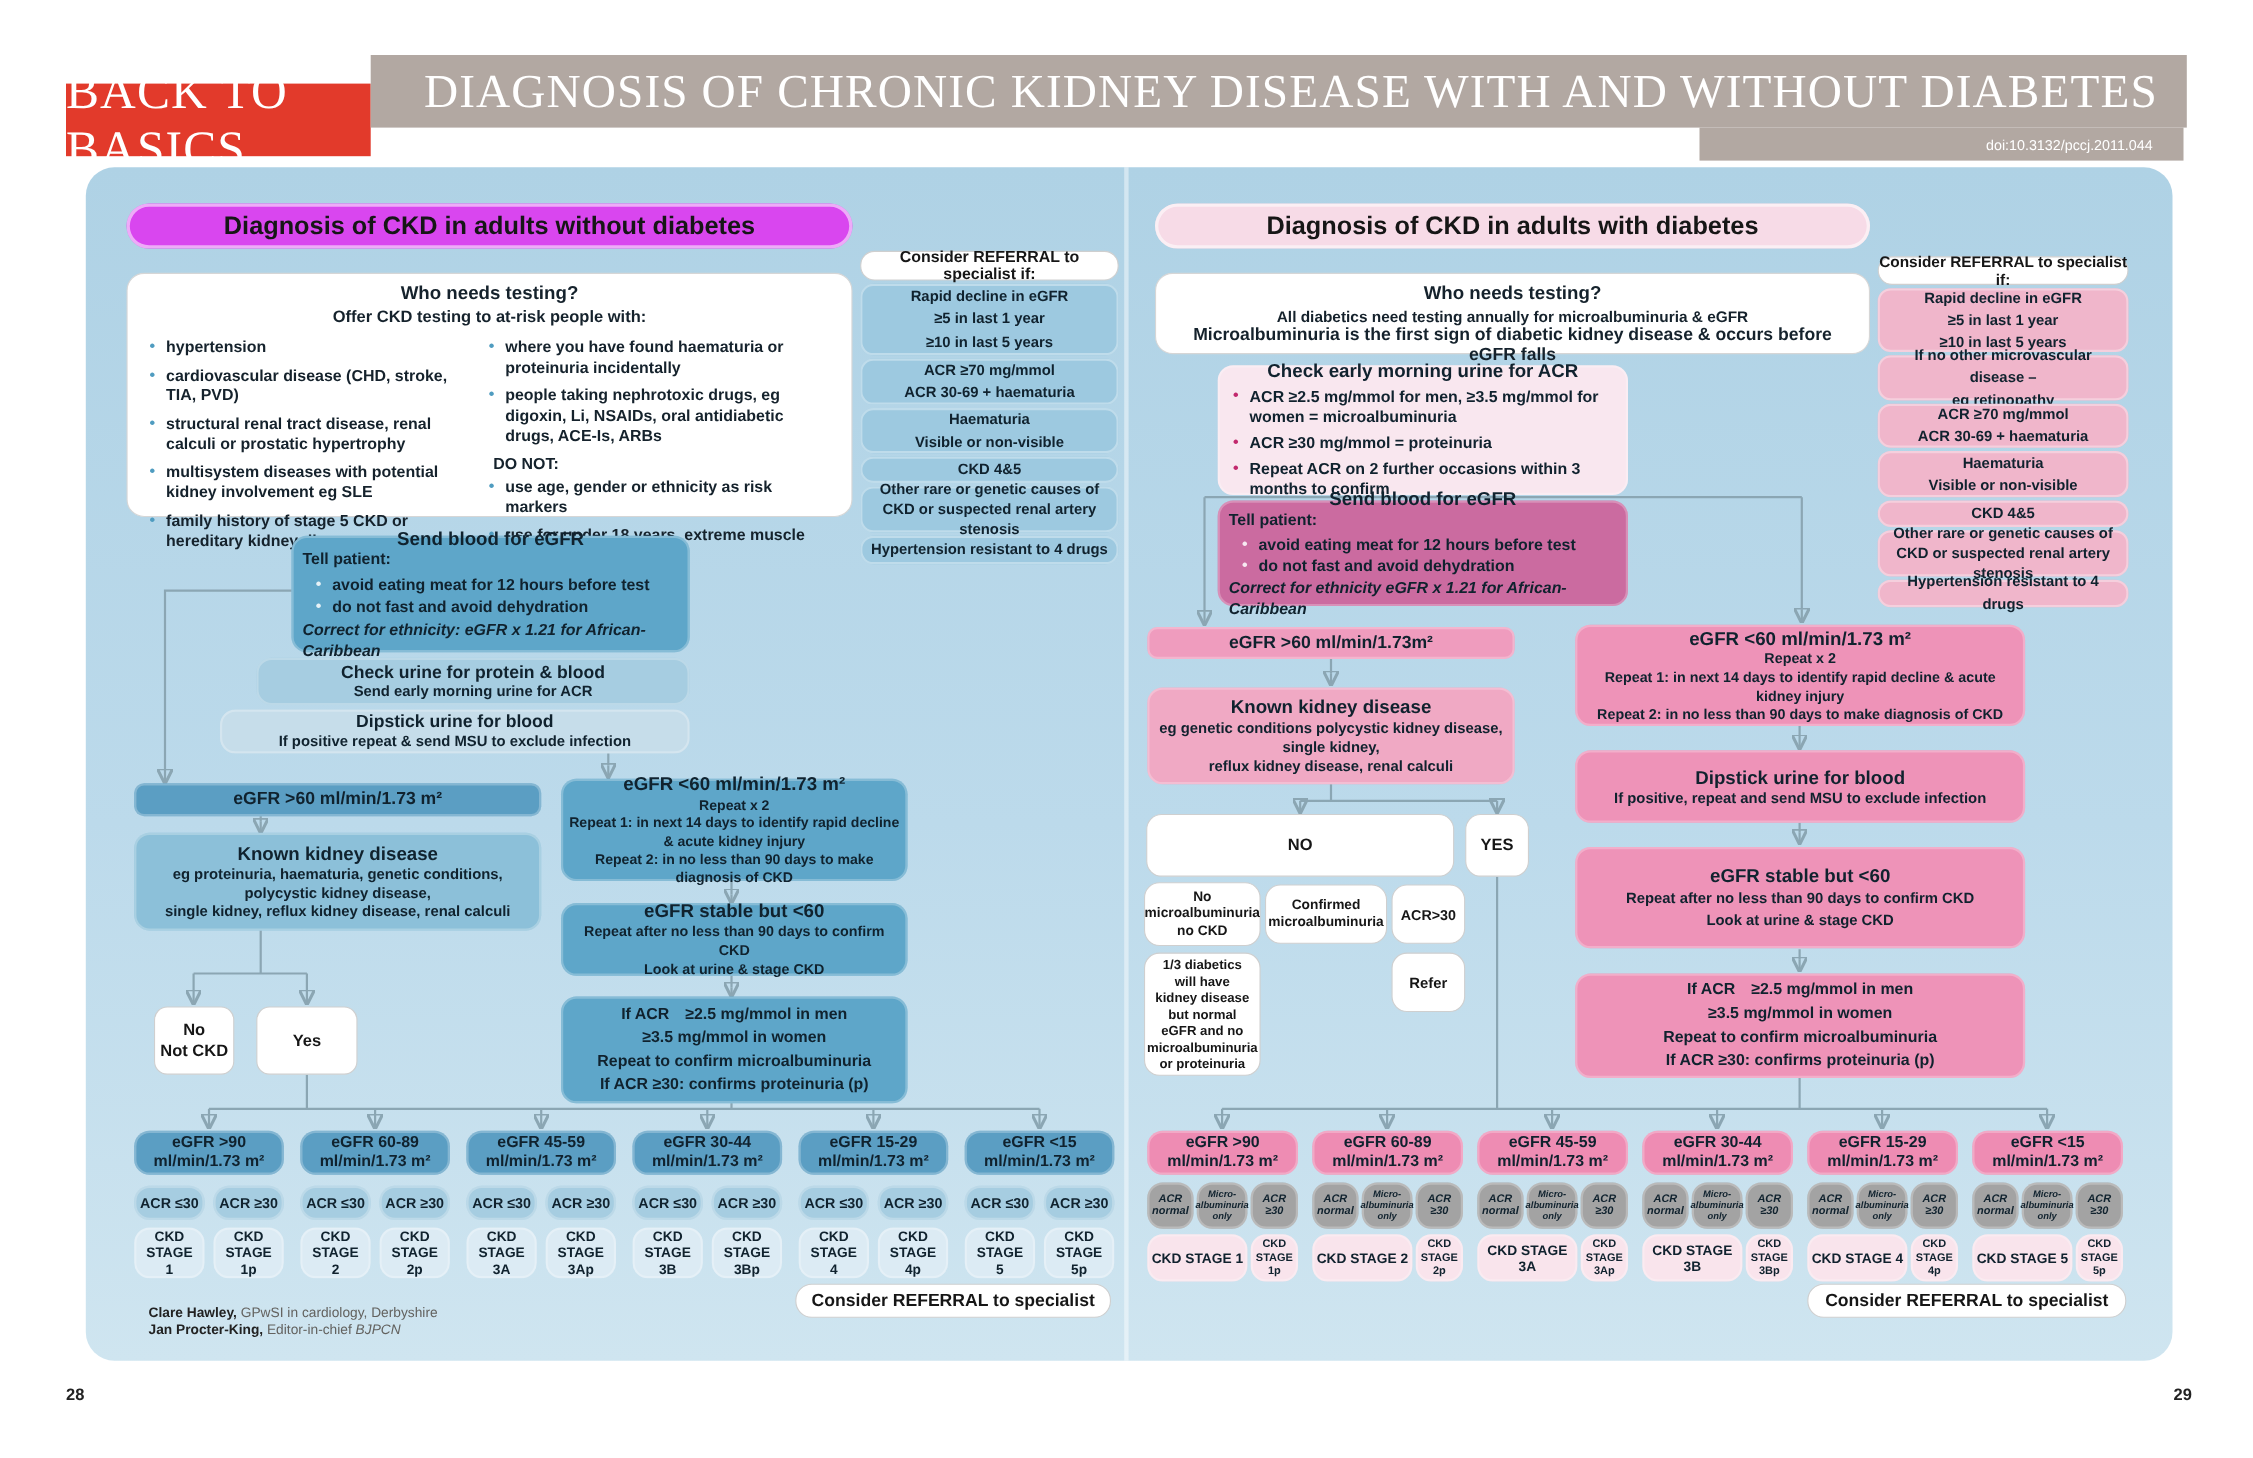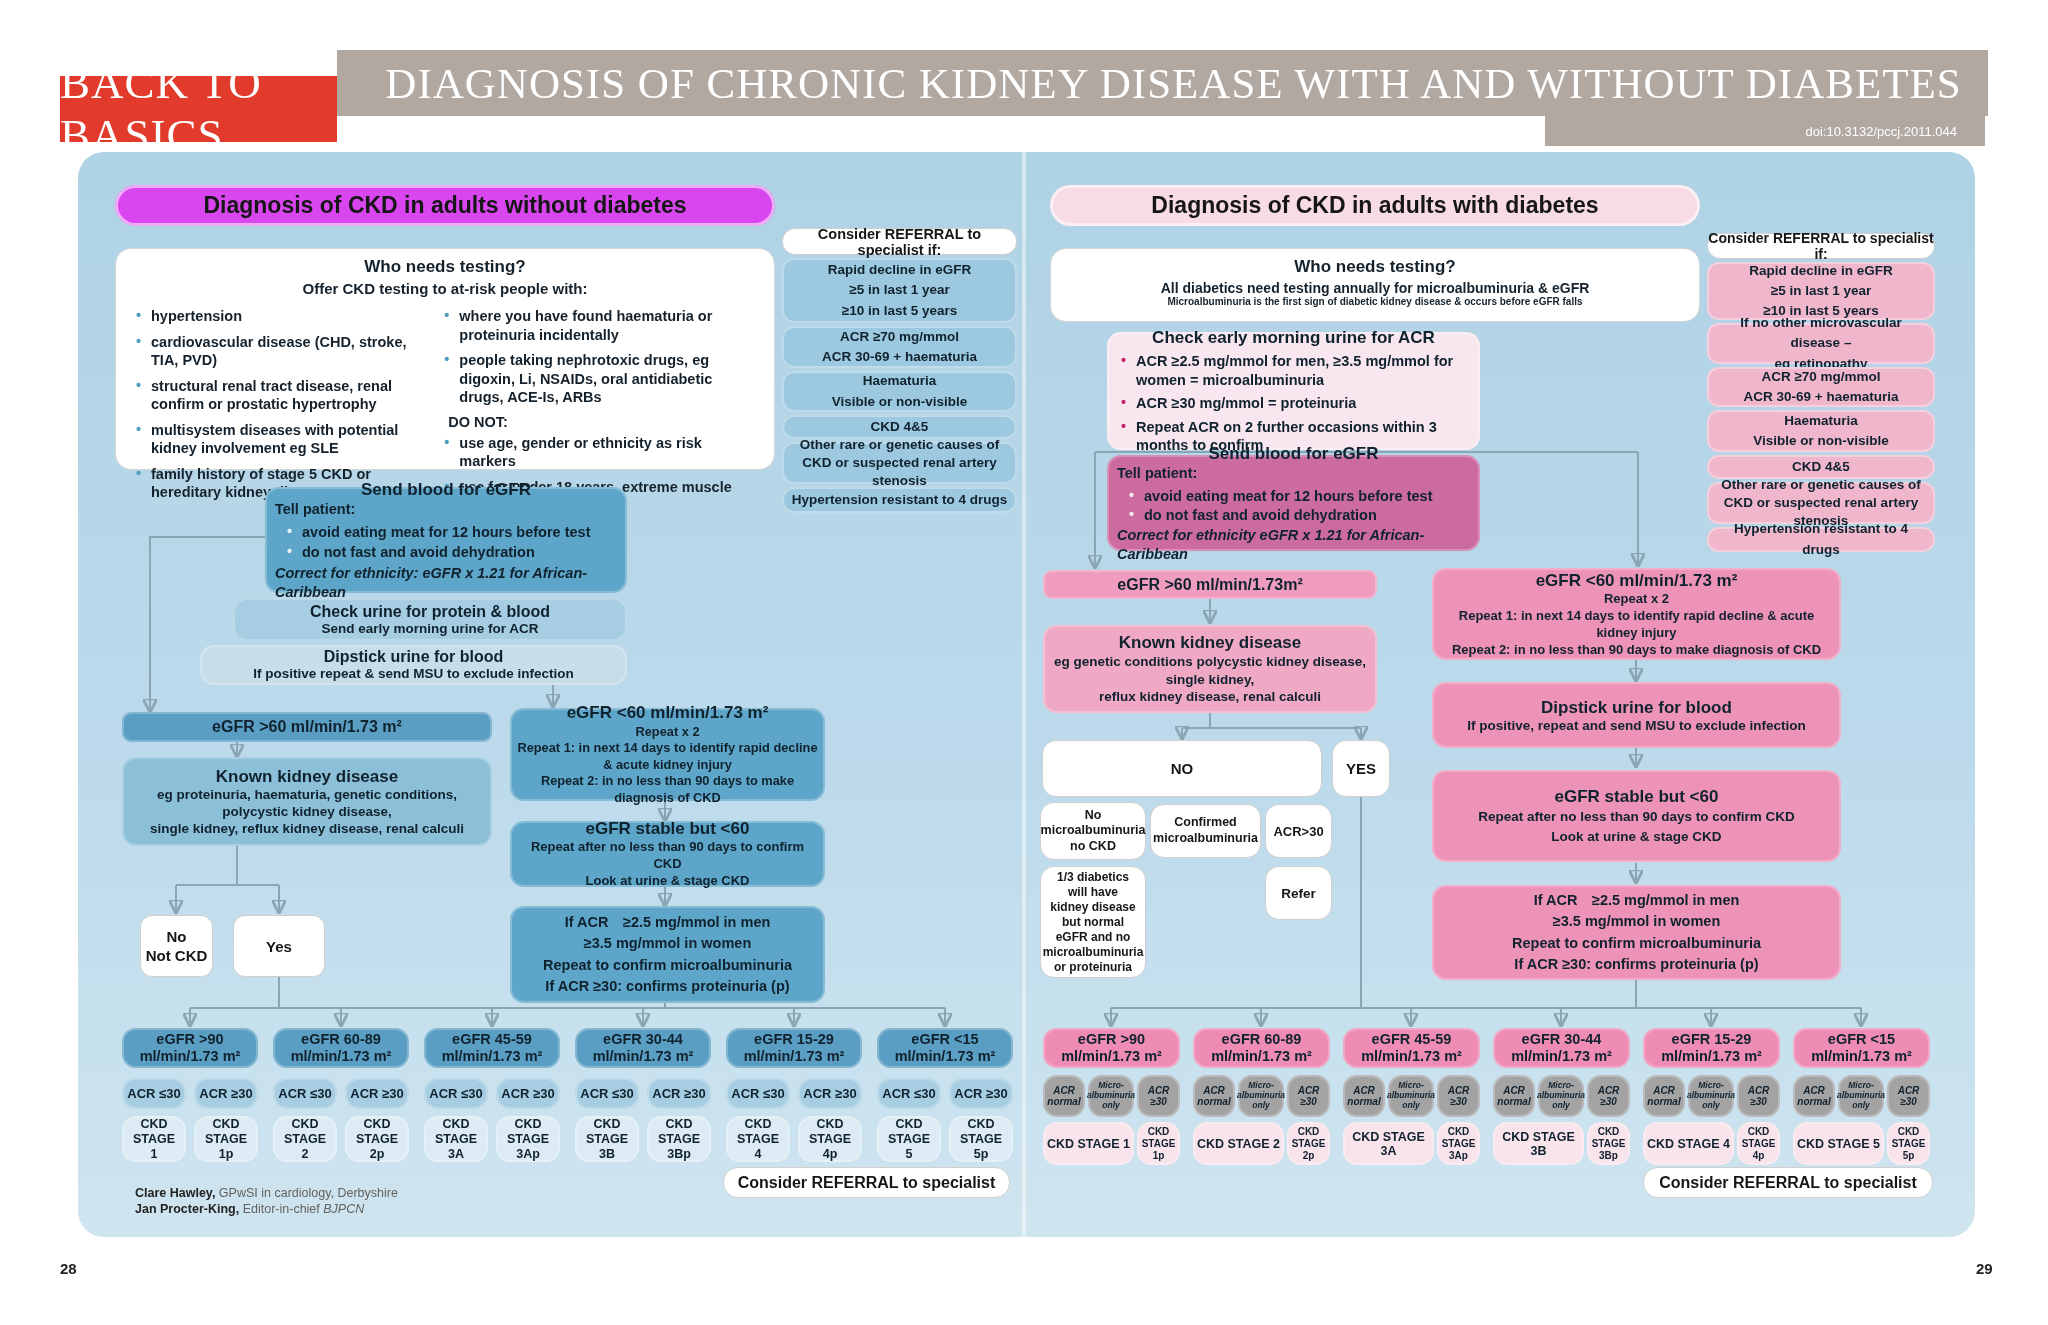--- a/index.html
+++ b/index.html
@@ -119,21 +119,21 @@
       <span>Diagnosis of CKD in adults without diabetes</span>
     </div>
 
   <div class="abs white-box" style="left:115px;top:248px;width:660px;height:222px;padding:8px 20px;">
     <div style="text-align:center;font-weight:bold;font-size:17px;">Who needs testing?</div>
     <div style="text-align:center;font-weight:bold;font-size:15px;margin-top:3px;">Offer CKD testing to at-risk people with:</div>
     <div style="display:flex;gap:18px;margin-top:6px;">
       <ul class="blist dots-teal" style="width:300px;">
         <li>hypertension</li>
         <li>cardiovascular disease (CHD, stroke, TIA, PVD)</li>
-        <li>structural renal tract disease, renal confirm or prostatic hypertrophy</li>
+        <li>structural renal tract disease, renal calculi or prostatic hypertrophy</li>
         <li>multisystem diseases with potential kidney involvement eg SLE</li>
         <li>family history of stage 5 CKD or hereditary kidney disease</li>
       </ul>
       <div style="width:320px;">
         <ul class="blist dots-teal">
           <li>where you have found haematuria or proteinuria incidentally</li>
           <li>people taking nephrotoxic drugs, eg digoxin, Li, NSAIDs, oral antidiabetic drugs, ACE-Is, ARBs</li>
         </ul>
         <div style="font-weight:bold;font-size:14.5px;text-align:left;margin:2px 0 4px 4px;">DO NOT:</div>
         <ul class="blist dots-teal">
@@ -277,21 +277,21 @@
     <div><span class="cn">Jan Procter-King,</span> <span class="cr">Editor-in-chief</span> <span class="cr ital">BJPCN</span></div>
   </div>
 
   <div class="abs pill pill-pink" style="left:1050px;top:185px;width:650px;height:41px;">
       <span>Diagnosis of CKD in adults with diabetes</span>
     </div>
 
   <div class="abs white-box" style="left:1050px;top:248px;width:650px;height:74px;padding:8px 16px;text-align:center;">
     <div style="font-weight:bold;font-size:17px;">Who needs testing?</div>
     <div style="font-weight:bold;font-size:14px;margin-top:3px;">All diabetics need testing annually for microalbuminuria &amp; eGFR</div>
-    <div style="font-weight:bold;font-size:10px;">Microalbuminuria is the first sign of diabetic kidney disease &amp; occurs before eGFR falls</div>
+    <div style="font-weight:bold;font-size:16px;">Microalbuminuria is the first sign of diabetic kidney disease &amp; occurs before eGFR falls</div>
   </div>
 
   <div class="abs box pink-pale" style="left:1107px;top:332px;width:373px;height:118px;align-items:stretch;">
     <div class="bt" style="text-align:center;">Check early morning urine for ACR</div>
     <ul class="blist dots-rose" style="margin-left:4px;">
       <li style="margin-bottom:5px;">ACR ≥2.5 mg/mmol for men, ≥3.5 mg/mmol for women = microalbuminuria</li>
       <li style="margin-bottom:5px;">ACR ≥30 mg/mmol = proteinuria</li>
       <li style="margin-bottom:0;">Repeat ACR on 2 further occasions within 3 months to confirm</li>
     </ul>
   </div>

